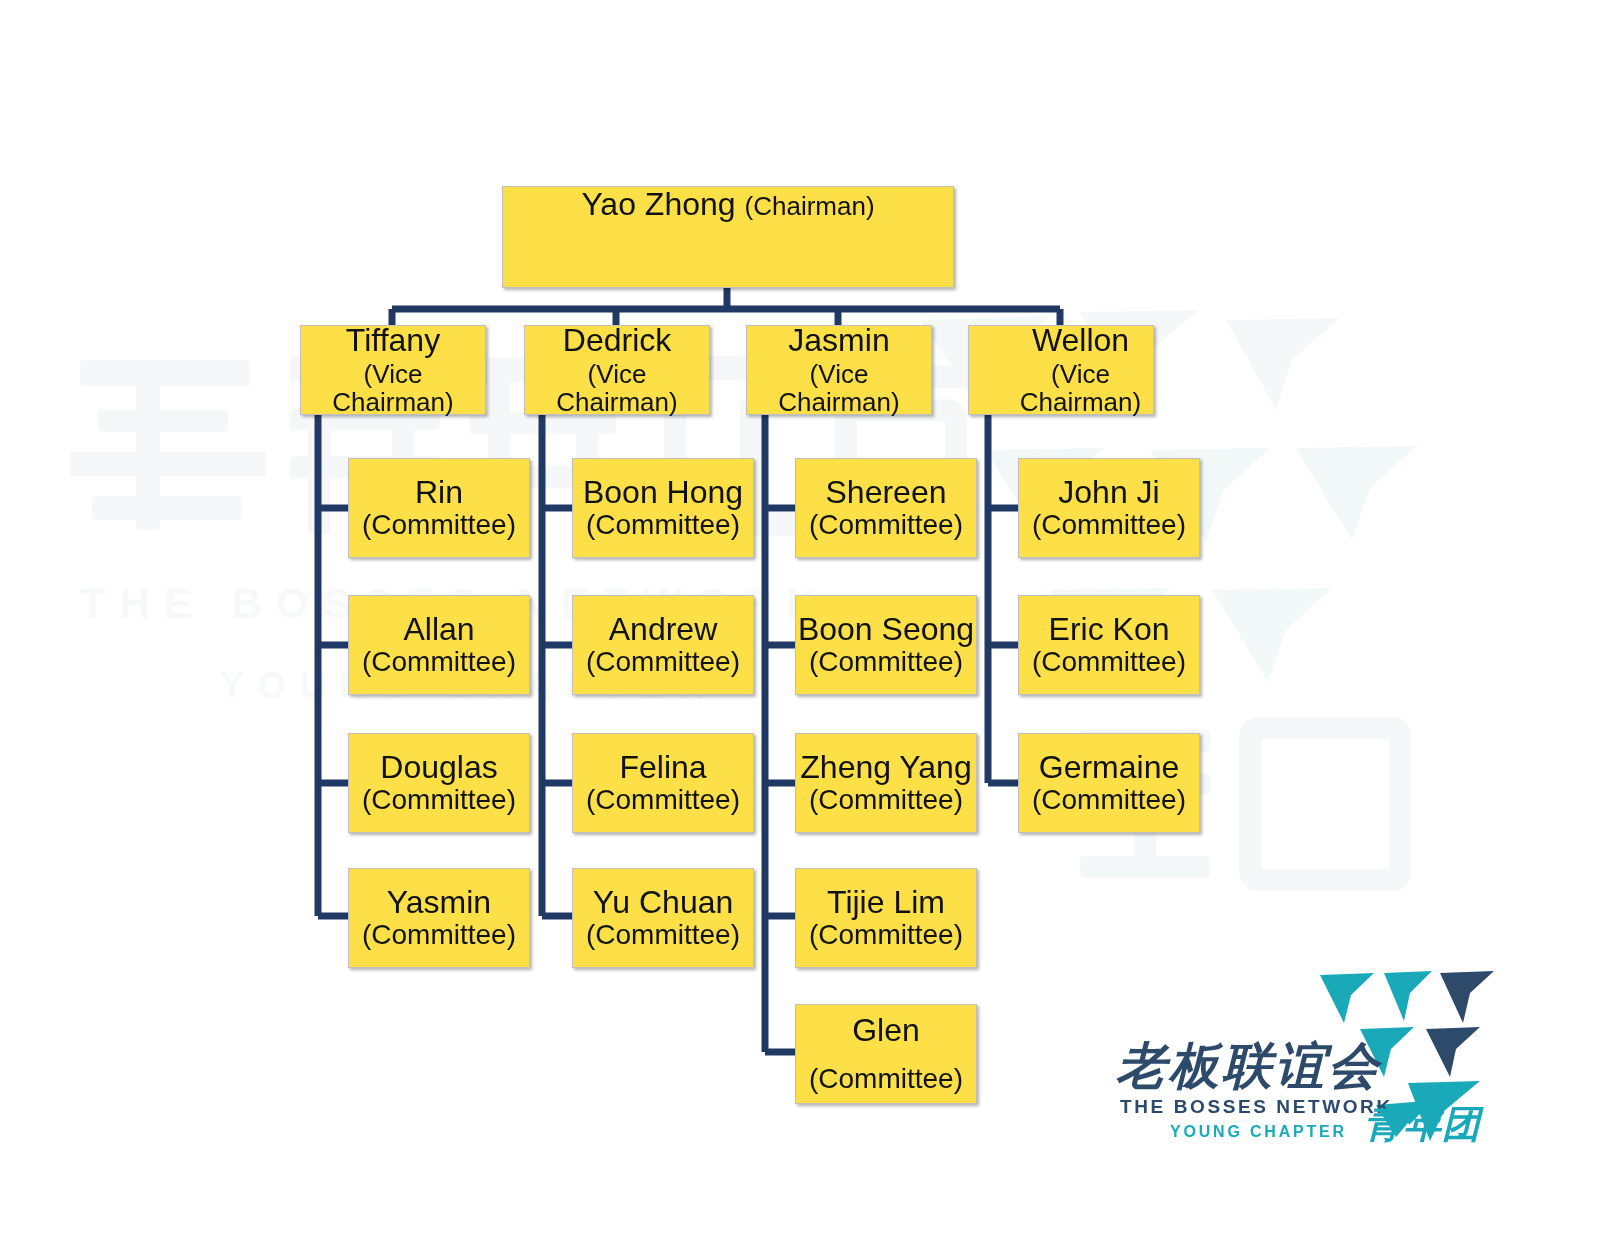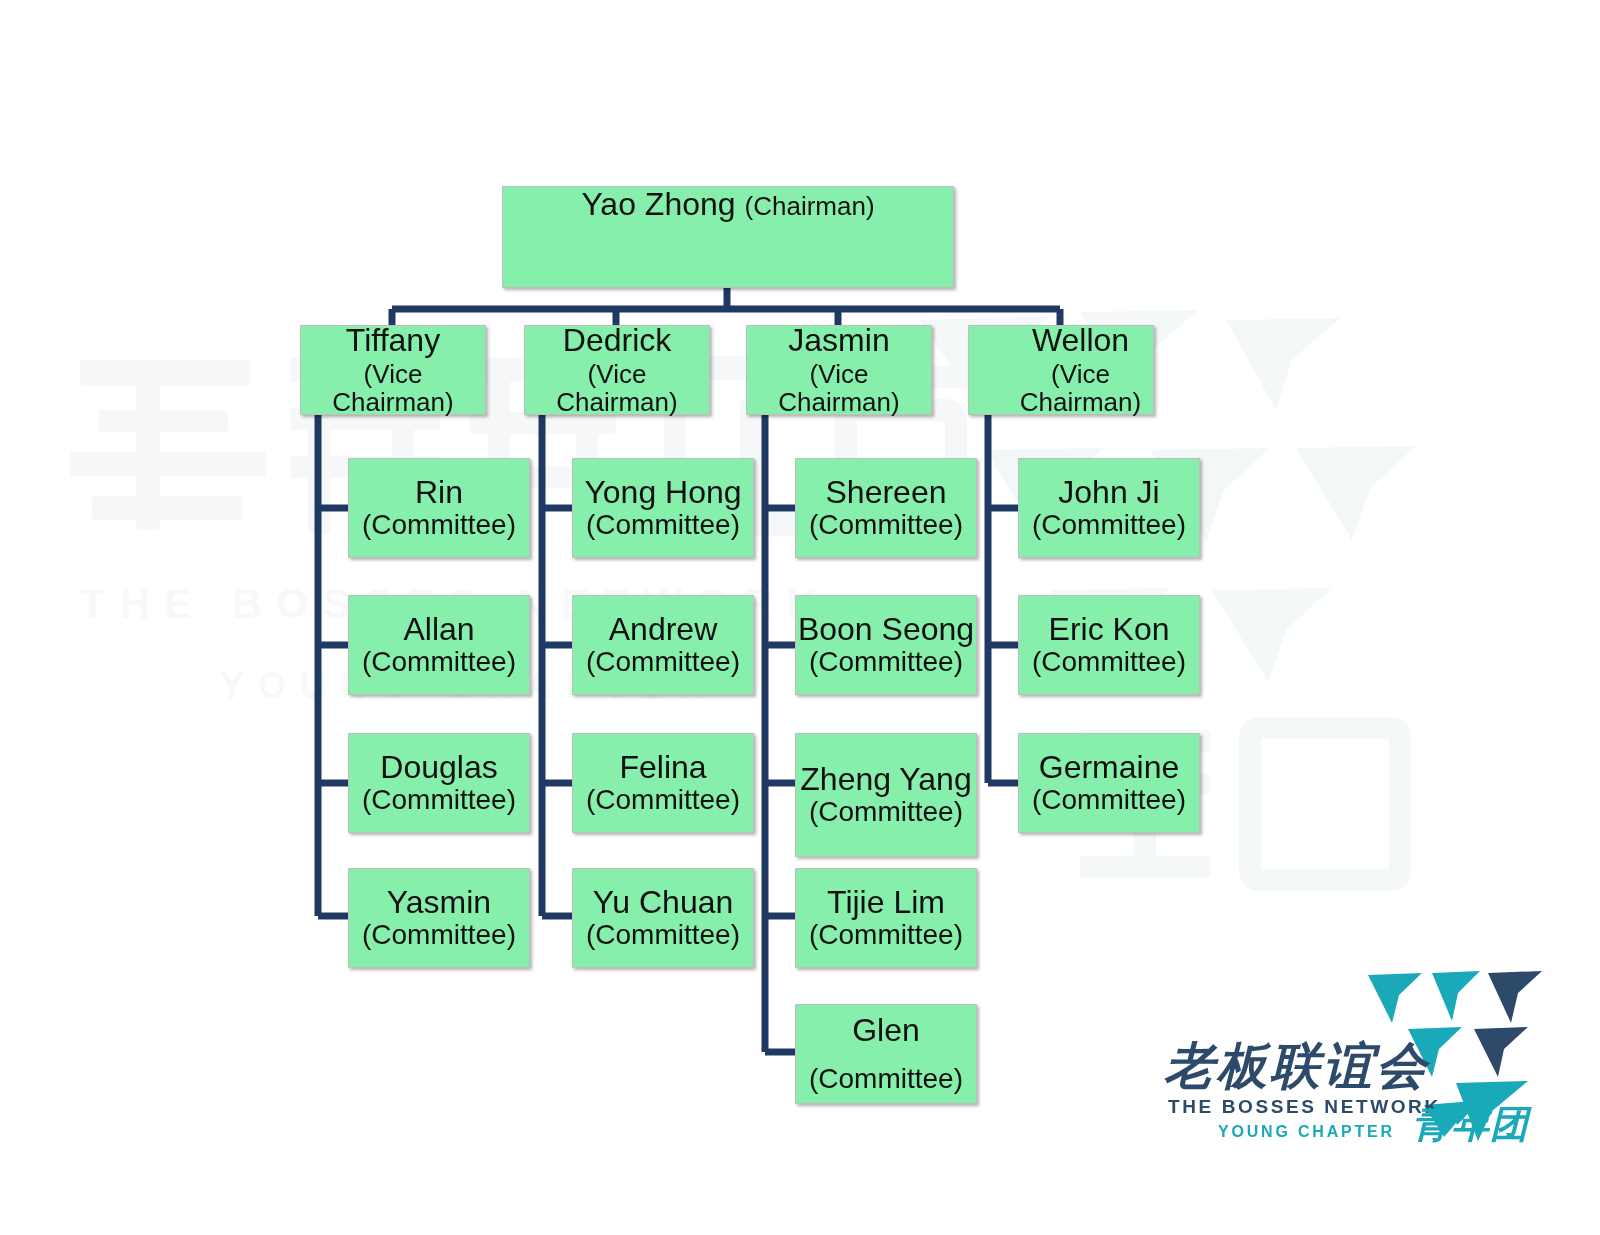--- a/index.html
+++ b/index.html
@@ -51,21 +51,21 @@
     left: 0; top: 0;
     width: 1600px; height: 1235px;
     z-index: 2;
     pointer-events: none;
   }
 
   
   .node {
     position: absolute;
     box-sizing: border-box;
-    background: #86efac;
+    background: #fde047;
     border: 1px solid #bfbfbf;
     box-shadow: 2px 2px 3px rgba(0,0,0,0.30);
     z-index: 4;
     display: flex;
     flex-direction: column;
     align-items: center;
     justify-content: center;
     color: #111111;
     text-align: center;
   }
@@ -99,21 +99,20 @@
   .node.cmt .rl { font-size: 28px; margin-top: 1px; }
 
   
   #logo {
     position: absolute;
     left: 1108px;
     top: 955px;
     width: 400px;
     height: 200px;
     z-index: 6;
-    margin-left: 48px;
   }
   #logo svg { width: 100%; height: 100%; display: block; }
 </style>
 </head>
 <body>
 
 <div id="slide">
 
   <div id="watermark">
     <svg viewBox="0 0 1420 640" xmlns="http://www.w3.org/2000/svg">
@@ -254,21 +253,21 @@
   <div class="node cmt" style="left:348px; top:733px; width:182px; height:100px;">
     <span class="nm">Douglas</span>
     <span class="rl">(Committee)</span>
   </div>
   <div class="node cmt" style="left:348px; top:868px; width:182px; height:100px;">
     <span class="nm">Yasmin</span>
     <span class="rl">(Committee)</span>
   </div>
 
   <div class="node cmt" style="left:572px; top:458px; width:182px; height:100px;">
-    <span class="nm">Yong Hong</span>
+    <span class="nm">Boon Hong</span>
     <span class="rl">(Committee)</span>
   </div>
   <div class="node cmt" style="left:572px; top:595px; width:182px; height:100px;">
     <span class="nm">Andrew</span>
     <span class="rl">(Committee)</span>
   </div>
   <div class="node cmt" style="left:572px; top:733px; width:182px; height:100px;">
     <span class="nm">Felina</span>
     <span class="rl">(Committee)</span>
   </div>
@@ -278,21 +277,21 @@
   </div>
 
   <div class="node cmt" style="left:795px; top:458px; width:182px; height:100px;">
     <span class="nm">Shereen</span>
     <span class="rl">(Committee)</span>
   </div>
   <div class="node cmt" style="left:795px; top:595px; width:182px; height:100px;">
     <span class="nm">Boon Seong</span>
     <span class="rl">(Committee)</span>
   </div>
-  <div class="node cmt" style="left:795px; top:733px; width:182px; height:124px;">
+  <div class="node cmt" style="left:795px; top:733px; width:182px; height:100px;">
     <span class="nm">Zheng Yang</span>
     <span class="rl">(Committee)</span>
   </div>
   <div class="node cmt" style="left:795px; top:868px; width:182px; height:100px;">
     <span class="nm">Tijie Lim</span>
     <span class="rl">(Committee)</span>
   </div>
   <div class="node cmt" style="left:795px; top:1004px; width:182px; height:100px;gap:16px;">
     <span class="nm">Glen</span>
     <span class="rl">(Committee)</span>

